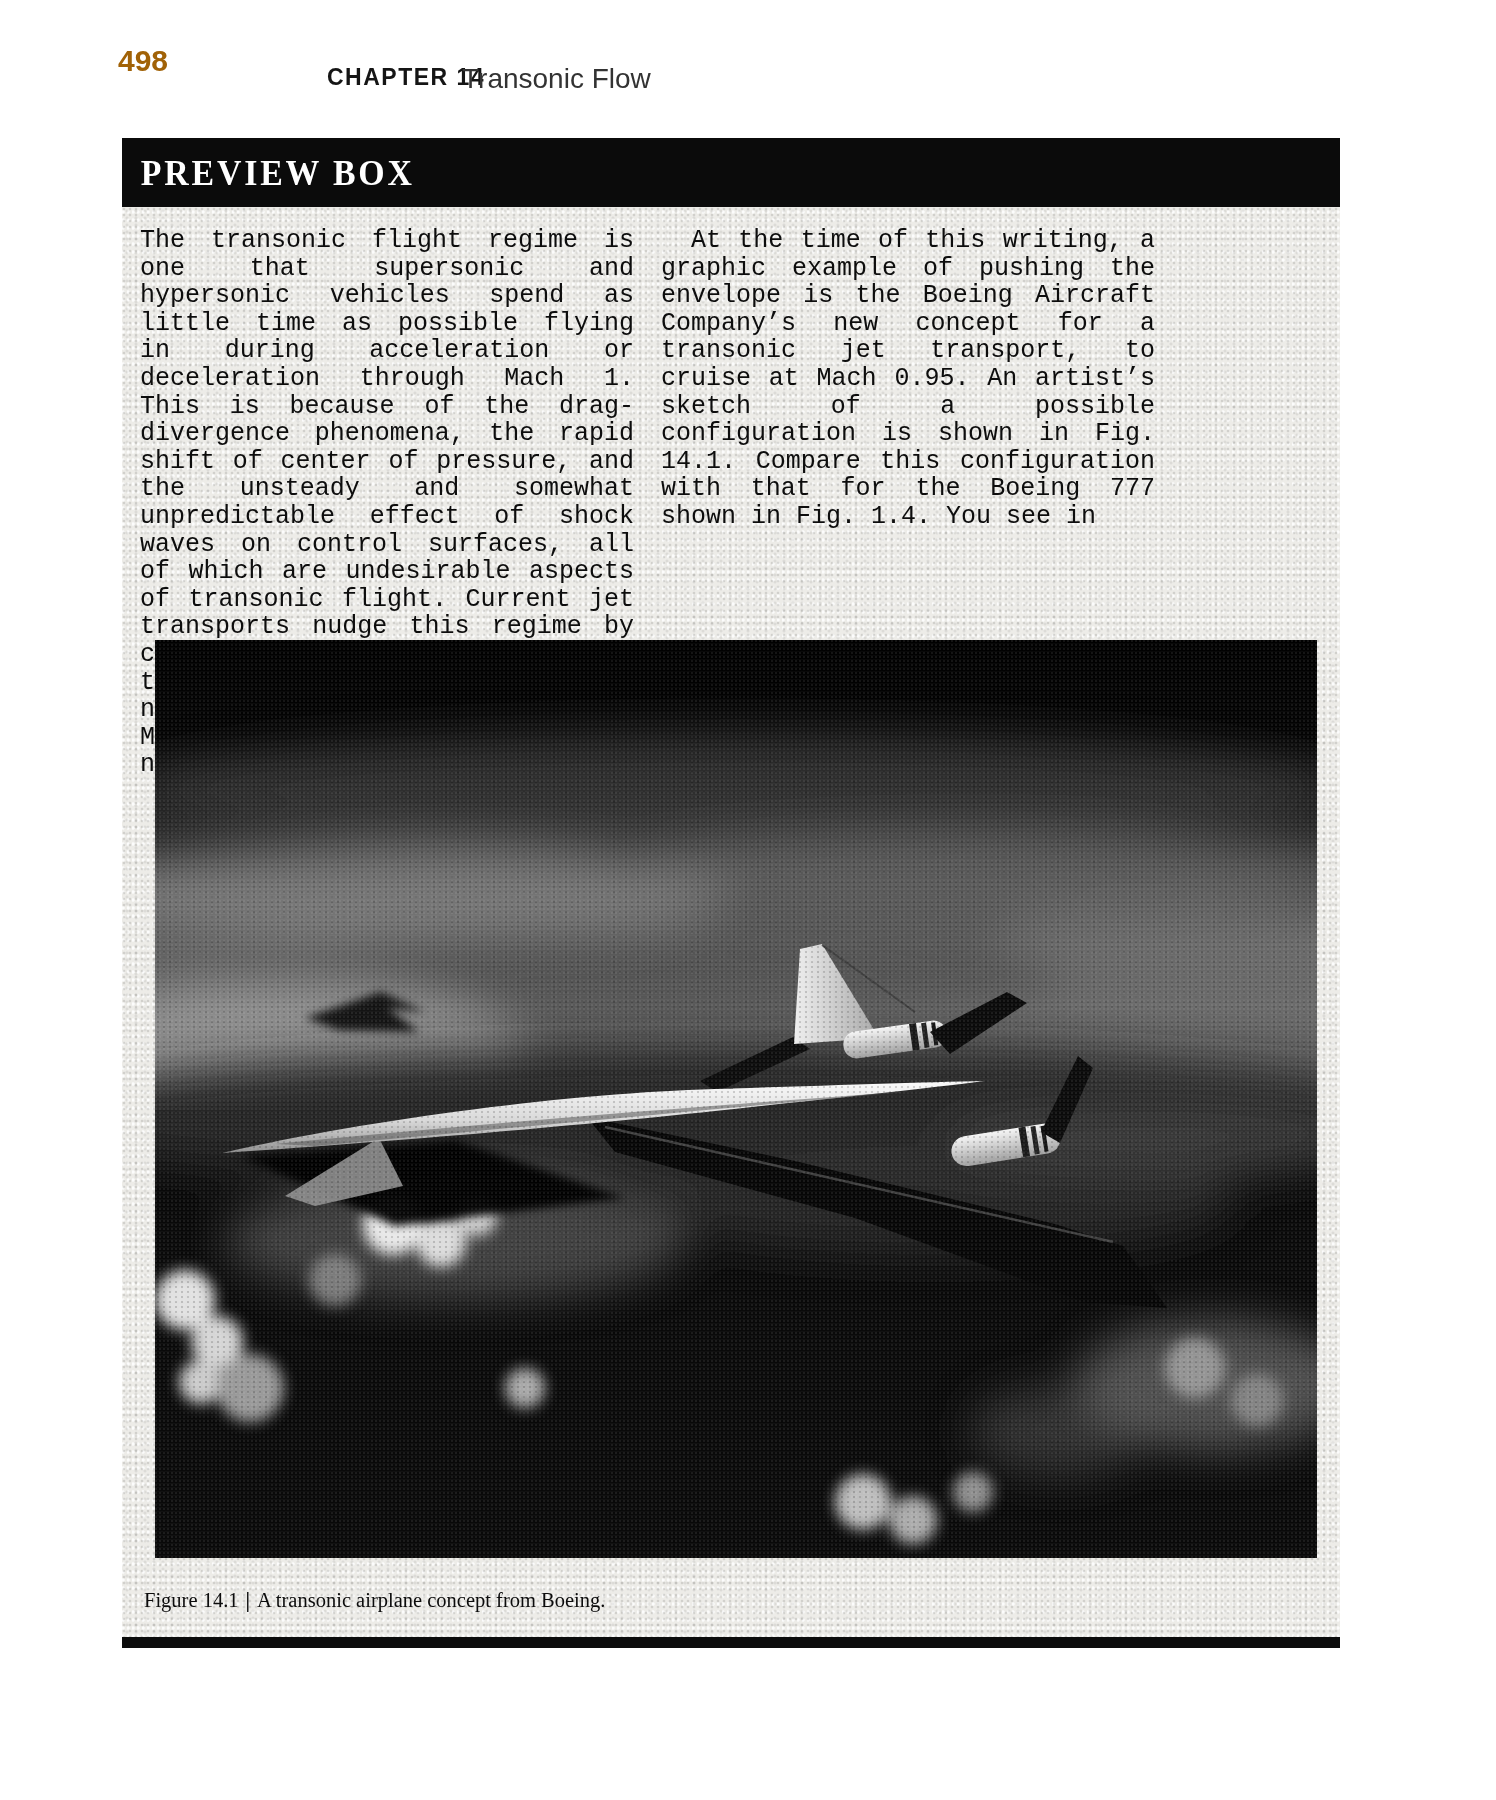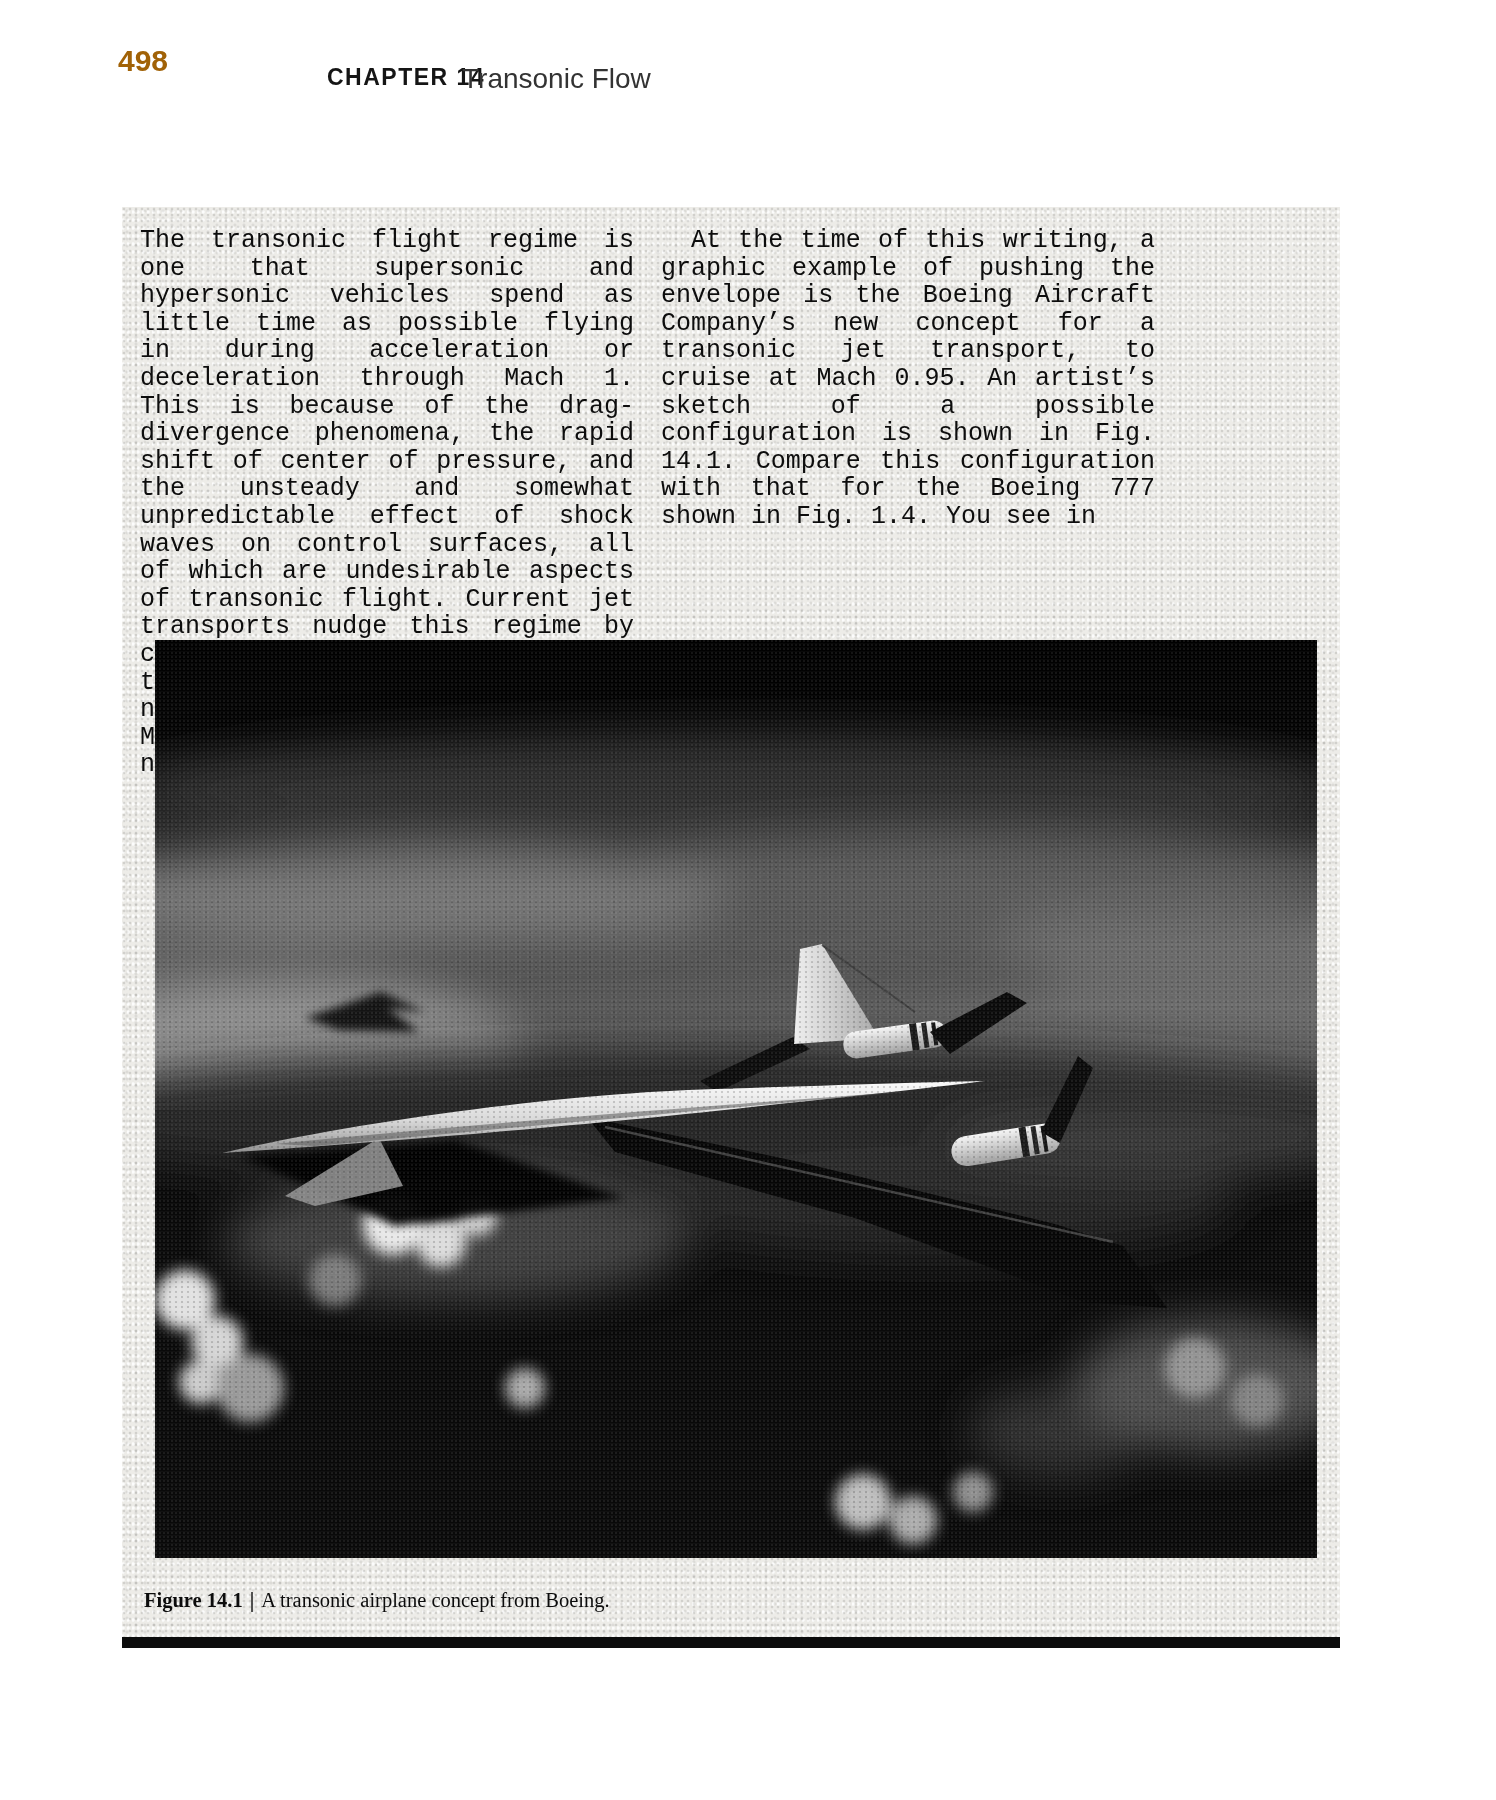--- a/index.html
+++ b/index.html
@@ -87,36 +87,39 @@
     background-image:
       radial-gradient(circle at 1px 1px, rgba(255,255,255,.08) 1px, transparent 1.4px),
       radial-gradient(circle at 3px 2px, rgba(0,0,0,.16) 1px, transparent 1.6px),
       repeating-linear-gradient(0deg, rgba(255,255,255,.03) 0 1px, transparent 1px 4px);
     background-size:4px 4px, 6px 5px, 100% 8px;
   }
   .figure-caption {
     position:absolute; left:22px; top:1382px;
     font-size:20.5px; color:#0c0c0c; white-space:nowrap;
   }
-  .figure-caption .cap-label { font-weight:700;margin-top:28px; }
+  .figure-caption .cap-label { font-weight:400;margin-top:28px; }
   .figure-caption .cap-sep { font-weight:700; padding:0 7px; }
 </style>
 </head>
 <body>
 
 <div>
 
   <div class="running-head">
     <span class="page-number">498</span>
     <span class="chapter-label">CHAPTER 14</span>
     <span class="chapter-title">Transonic Flow</span>
   </div>
 
   <section class="preview-box">
 
+    <div class="preview-banner">
+      <h2>PREVIEW BOX</h2>
+    </div>
 
     <div class="preview-content">
 
       <div class="columns">
         <div class="col">
           <p>The transonic flight regime is one that supersonic and hypersonic vehicles spend as little time as possible flying in during acceleration or deceleration through Mach 1. This is because of the drag-divergence phenomena, the rapid shift of center of pressure, and the unsteady and somewhat unpredictable effect of shock waves on control surfaces, all of which are undesirable aspects of transonic flight. Current jet transports nudge this regime by cruising near or slightly above the critical Mach number, but never beyond the drag-divergence Mach number. Typical cruise Mach numbers of jet transports</p>
         </div>
         <div class="col">
           <p class="indent">At the time of this writing, a graphic example of pushing the envelope is the Boeing Aircraft Company’s new concept for a transonic jet transport, to cruise at Mach 0.95. An artist’s sketch of a possible configuration is shown in Fig. 14.1. Compare this configuration with that for the Boeing 777 shown in Fig. 1.4. You see in</p>
         </div>

